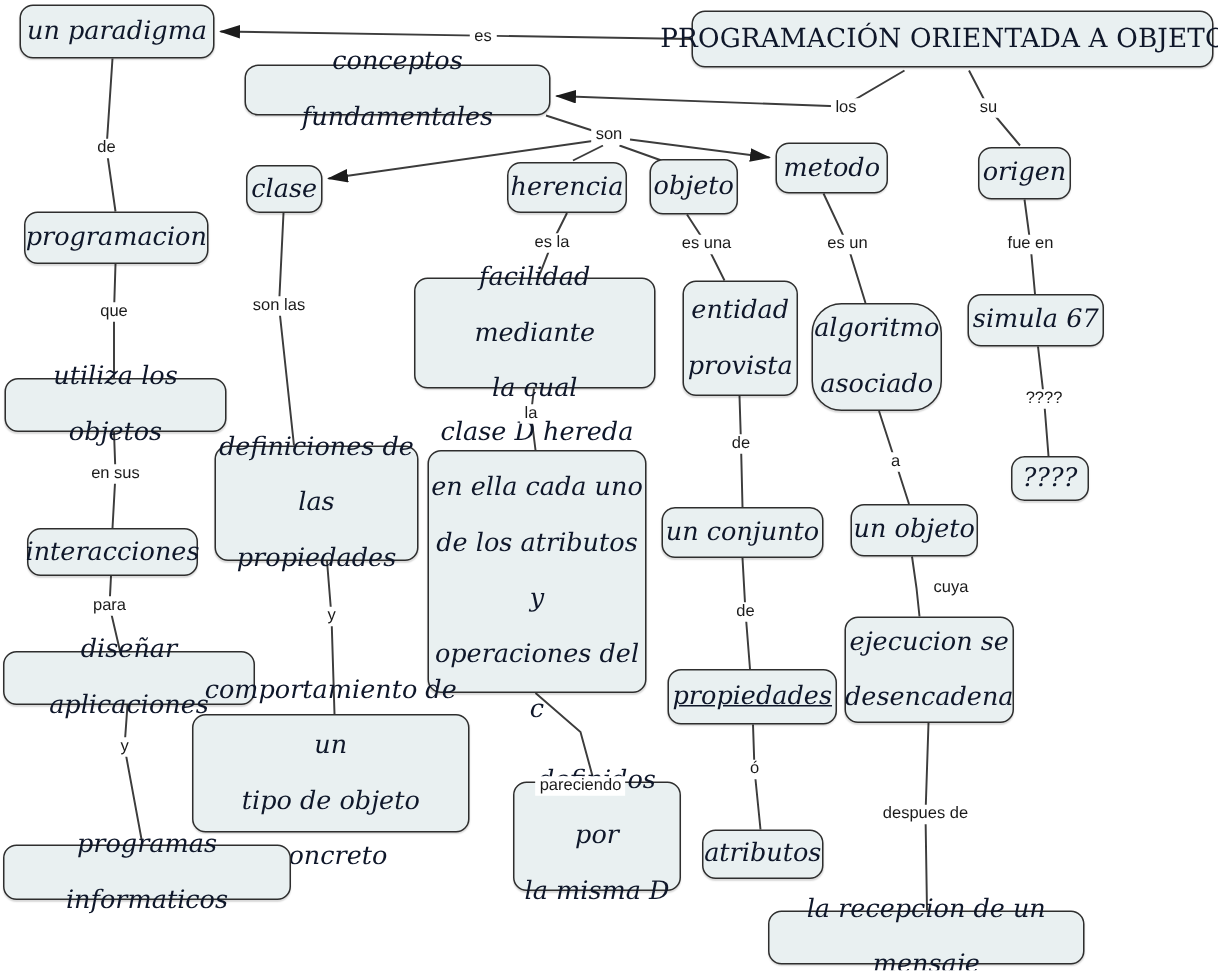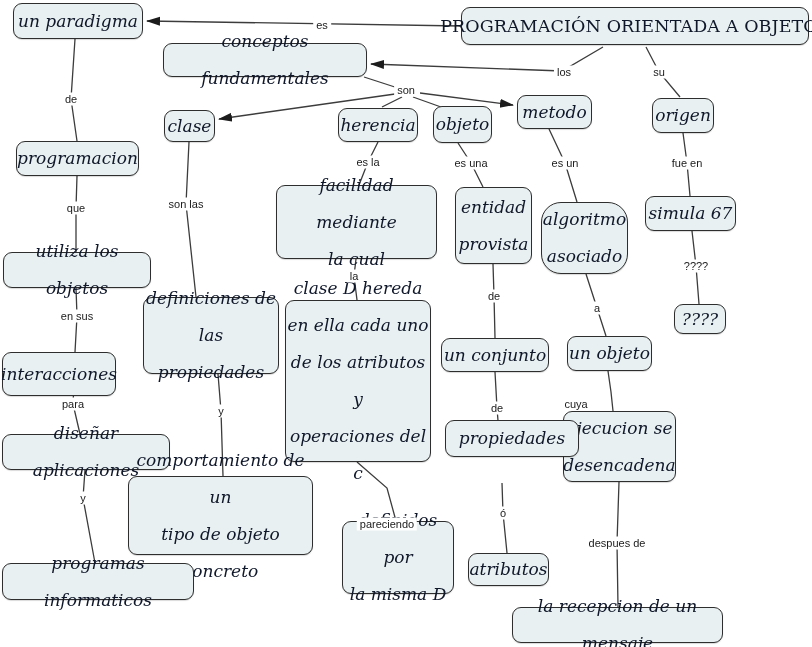--- a/index.html
+++ b/index.html
@@ -76,25 +76,25 @@
       <div class="node" style="left: 3px; top: 252px; width: 148px; height: 36px;">utiliza los objetos</div>
       <div class="node" style="left: 143px; top: 297px; width: 136px; height: 77px;">definiciones de
 las propiedades</div>
       <div class="node" style="left: 285px; top: 300px; width: 146px; height: 162px;">clase D hereda
 en ella cada uno
 de los atributos y
 operaciones del c</div>
       <div class="node" style="left: 441px; top: 338px; width: 108px; height: 34px;">un conjunto</div>
       <div class="node" style="left: 567px; top: 336px; width: 85px; height: 35px;">un objeto</div>
       <div class="node" style="left: 674px; top: 304px; width: 52px; height: 30px;">????</div>
-      <div class="node" style="left: 2px; top: 352px; width: 114px; height: 44px;">interacciones</div>
+      <div class="node" style="left: 18px; top: 352px; width: 114px; height: 32px;">interacciones</div>
       <div class="node" style="left: 563px; top: 411px; width: 113px; height: 71px;">ejecucion se
 desencadena</div>
       <div class="node" style="left: 2px; top: 434px; width: 168px; height: 36px;">diseñar aplicaciones</div>
-      <div class="node" style="left: 445px; top: 420px; width: 134px; height: 37px;">propiedades</div>
+      <div class="node" style="left: 445px; top: 446px; width: 113px; height: 37px; text-decoration: underline;">propiedades</div>
       <div class="node" style="left: 128px; top: 476px; width: 185px; height: 79px;">comportamiento de un
 tipo de objeto concreto</div>
       <div class="node" style="left: 342px; top: 521px; width: 112px; height: 73px;">definidos por
 la misma D</div>
       <div class="node" style="left: 468px; top: 553px; width: 81px; height: 33px;">atributos</div>
       <div class="node" style="left: 2px; top: 563px; width: 192px; height: 37px;">programas informaticos</div>
       <div class="node" style="left: 512px; top: 607px; width: 211px; height: 36px;">la recepcion de un mensaje</div>
     </div>
   <div id="label-layer">
       <div class="link-label" style="left: 322px; top: 25px;">es</div>
@@ -110,18 +110,18 @@
       <div class="link-label" style="left: 221px; top: 411px;">y</div>
       <div class="link-label" style="left: 368px; top: 162px;">es la</div>
       <div class="link-label" style="left: 354px; top: 276px;">la</div>
       <div class="link-label" style="left: 387px; top: 488px; margin-top: 36px;">pareciendo</div>
       <div class="link-label" style="left: 471px; top: 163px;">es una</div>
       <div class="link-label" style="left: 494px; top: 296px;">de</div>
       <div class="link-label" style="left: 497px; top: 408px;">de</div>
       <div class="link-label" style="left: 503px; top: 513px;">ó</div>
       <div class="link-label" style="left: 565px; top: 163px;">es un</div>
       <div class="link-label" style="left: 597px; top: 308px;">a</div>
-      <div class="link-label" style="left: 576px; top: 392px; margin-top: 12px;">cuya</div>
+      <div class="link-label" style="left: 634px; top: 392px;">cuya</div>
       <div class="link-label" style="left: 617px; top: 543px;">despues de</div>
       <div class="link-label" style="left: 687px; top: 163px;">fue en</div>
       <div class="link-label" style="left: 696px; top: 266px;">????</div>
     </div>
 </div>
 
 </body></html>

